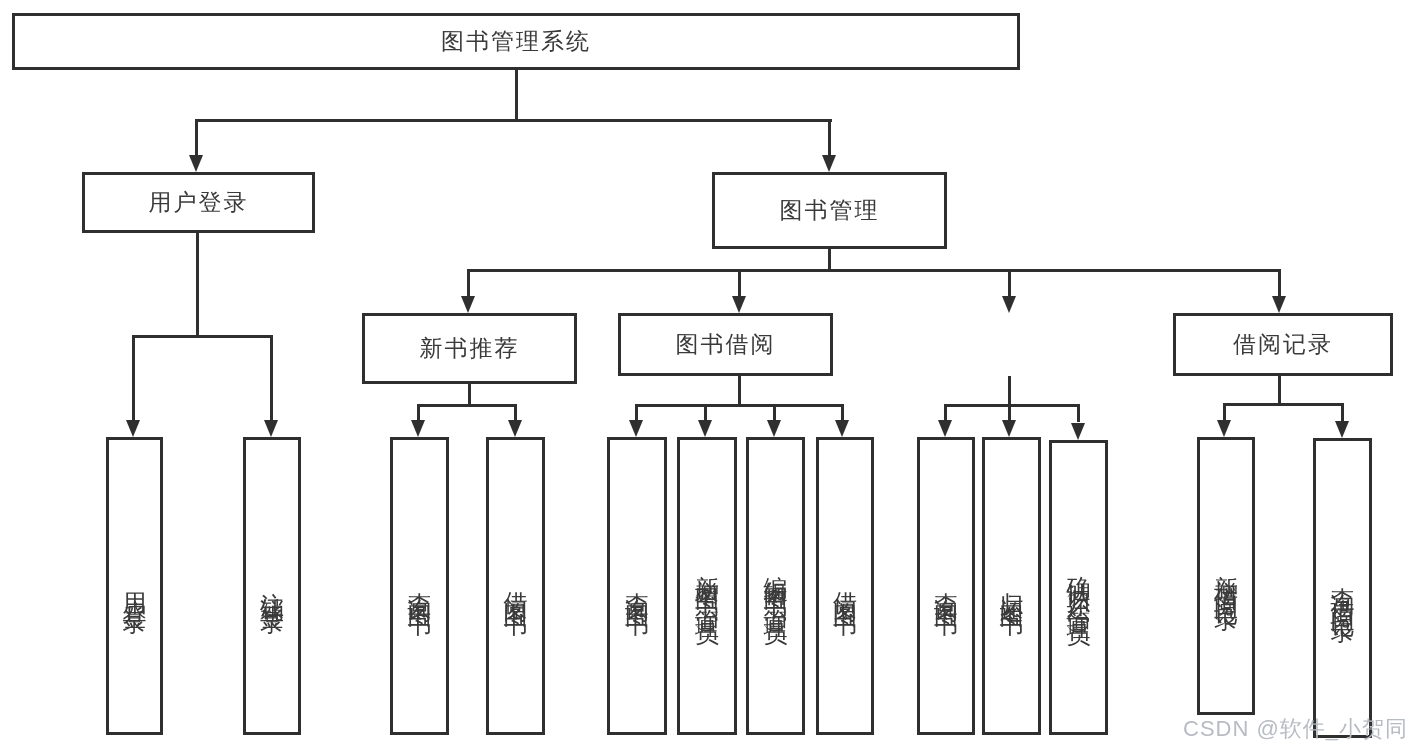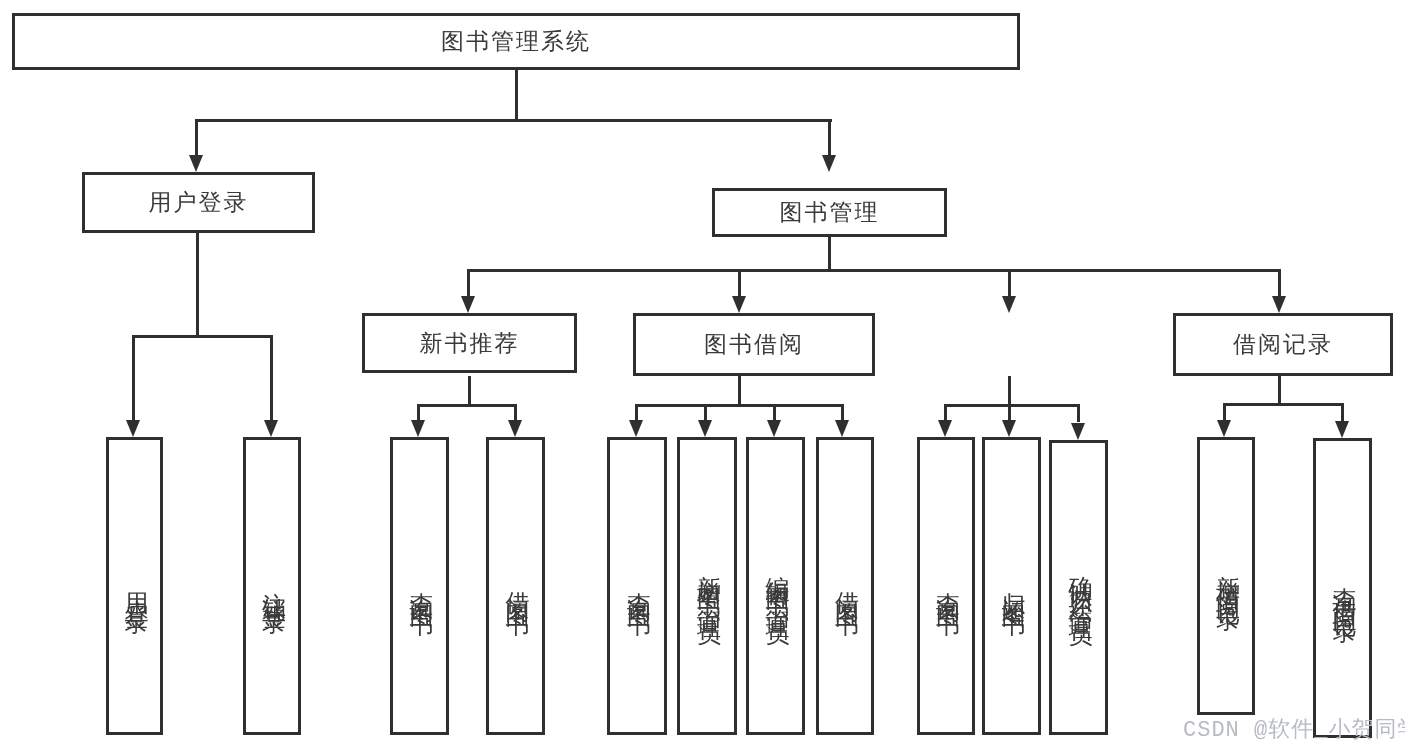--- a/index.html
+++ b/index.html
@@ -1,20 +1,20 @@
 <!DOCTYPE html>
 <html><head>
 <meta charset="utf-8">
 <style>
   html, body { margin:0; padding:0; background:#ffffff; }
   #canvas {
     position:relative;
     width:1405px; height:747px;
     background:#ffffff;
-    font-family:Liberation Mono, monospace;
+    font-family:Liberation Sans, sans-serif;
     overflow:hidden;
   }
   .box {
     position:absolute;
     box-sizing:border-box;
     background:#ffffff;
     border:3px solid #2f2f2f;
     color:#3a3a3a;
     display:flex;
     align-items:center;
@@ -57,42 +57,42 @@
   <div class="box" style="left:12px;top:13px;width:1008px;height:57px">图书管理系统</div>
 
   <div class="lv" style="left:515px;top:70px;height:51px"></div>
   <div class="lh" style="left:195px;top:119px;width:637px"></div>
   <div class="lv" style="left:195px;top:119px;height:38px"></div>
   <div class="arr" style="left:189px;top:155px"></div>
   <div class="lv" style="left:828px;top:119px;height:38px"></div>
   <div class="arr" style="left:822px;top:155px"></div>
 
   <div class="box" style="left:82px;top:172px;width:233px;height:61px">用户登录</div>
-  <div class="box" style="left:712px;top:188px;width:235px;height:49px">图书管理</div>
+  <div class="box" style="left:712px;top:172px;width:235px;height:77px">图书管理</div>
 
   <div class="lv" style="left:196px;top:233px;height:104px"></div>
   <div class="lh" style="left:132px;top:335px;width:141px"></div>
   <div class="lv" style="left:132px;top:335px;height:87px"></div>
   <div class="arr" style="left:126px;top:420px"></div>
   <div class="lv" style="left:270px;top:335px;height:87px"></div>
   <div class="arr" style="left:264px;top:420px"></div>
 
   <div class="lv" style="left:828px;top:233px;height:39px"></div>
   <div class="lh" style="left:467px;top:269px;width:814px"></div>
   <div class="lv" style="left:467px;top:269px;height:29px"></div>
   <div class="arr" style="left:461px;top:296px"></div>
   <div class="lv" style="left:738px;top:269px;height:29px"></div>
   <div class="arr" style="left:732px;top:296px"></div>
   <div class="lv" style="left:1008px;top:269px;height:29px"></div>
   <div class="arr" style="left:1002px;top:296px"></div>
   <div class="lv" style="left:1278px;top:269px;height:29px"></div>
   <div class="arr" style="left:1272px;top:296px"></div>
 
-  <div class="box" style="left:362px;top:313px;width:215px;height:60px">新书推荐</div>
-  <div class="box" style="left:633px;top:313px;width:242px;height:63px">图书借阅</div>
+  <div class="box" style="left:362px;top:313px;width:215px;height:71px">新书推荐</div>
+  <div class="box" style="left:618px;top:313px;width:215px;height:63px">图书借阅</div>
   <div class="box" style="left:1173px;top:313px;width:220px;height:63px">借阅记录</div>
 
   <div class="lv" style="left:468px;top:376px;height:31px"></div>
   <div class="lh" style="left:417px;top:404px;width:100px"></div>
   <div class="lv" style="left:417px;top:404px;height:18px"></div>
   <div class="arr" style="left:411px;top:420px"></div>
   <div class="lv" style="left:514px;top:404px;height:18px"></div>
   <div class="arr" style="left:508px;top:420px"></div>
 
   <div class="lv" style="left:738px;top:376px;height:31px"></div>

